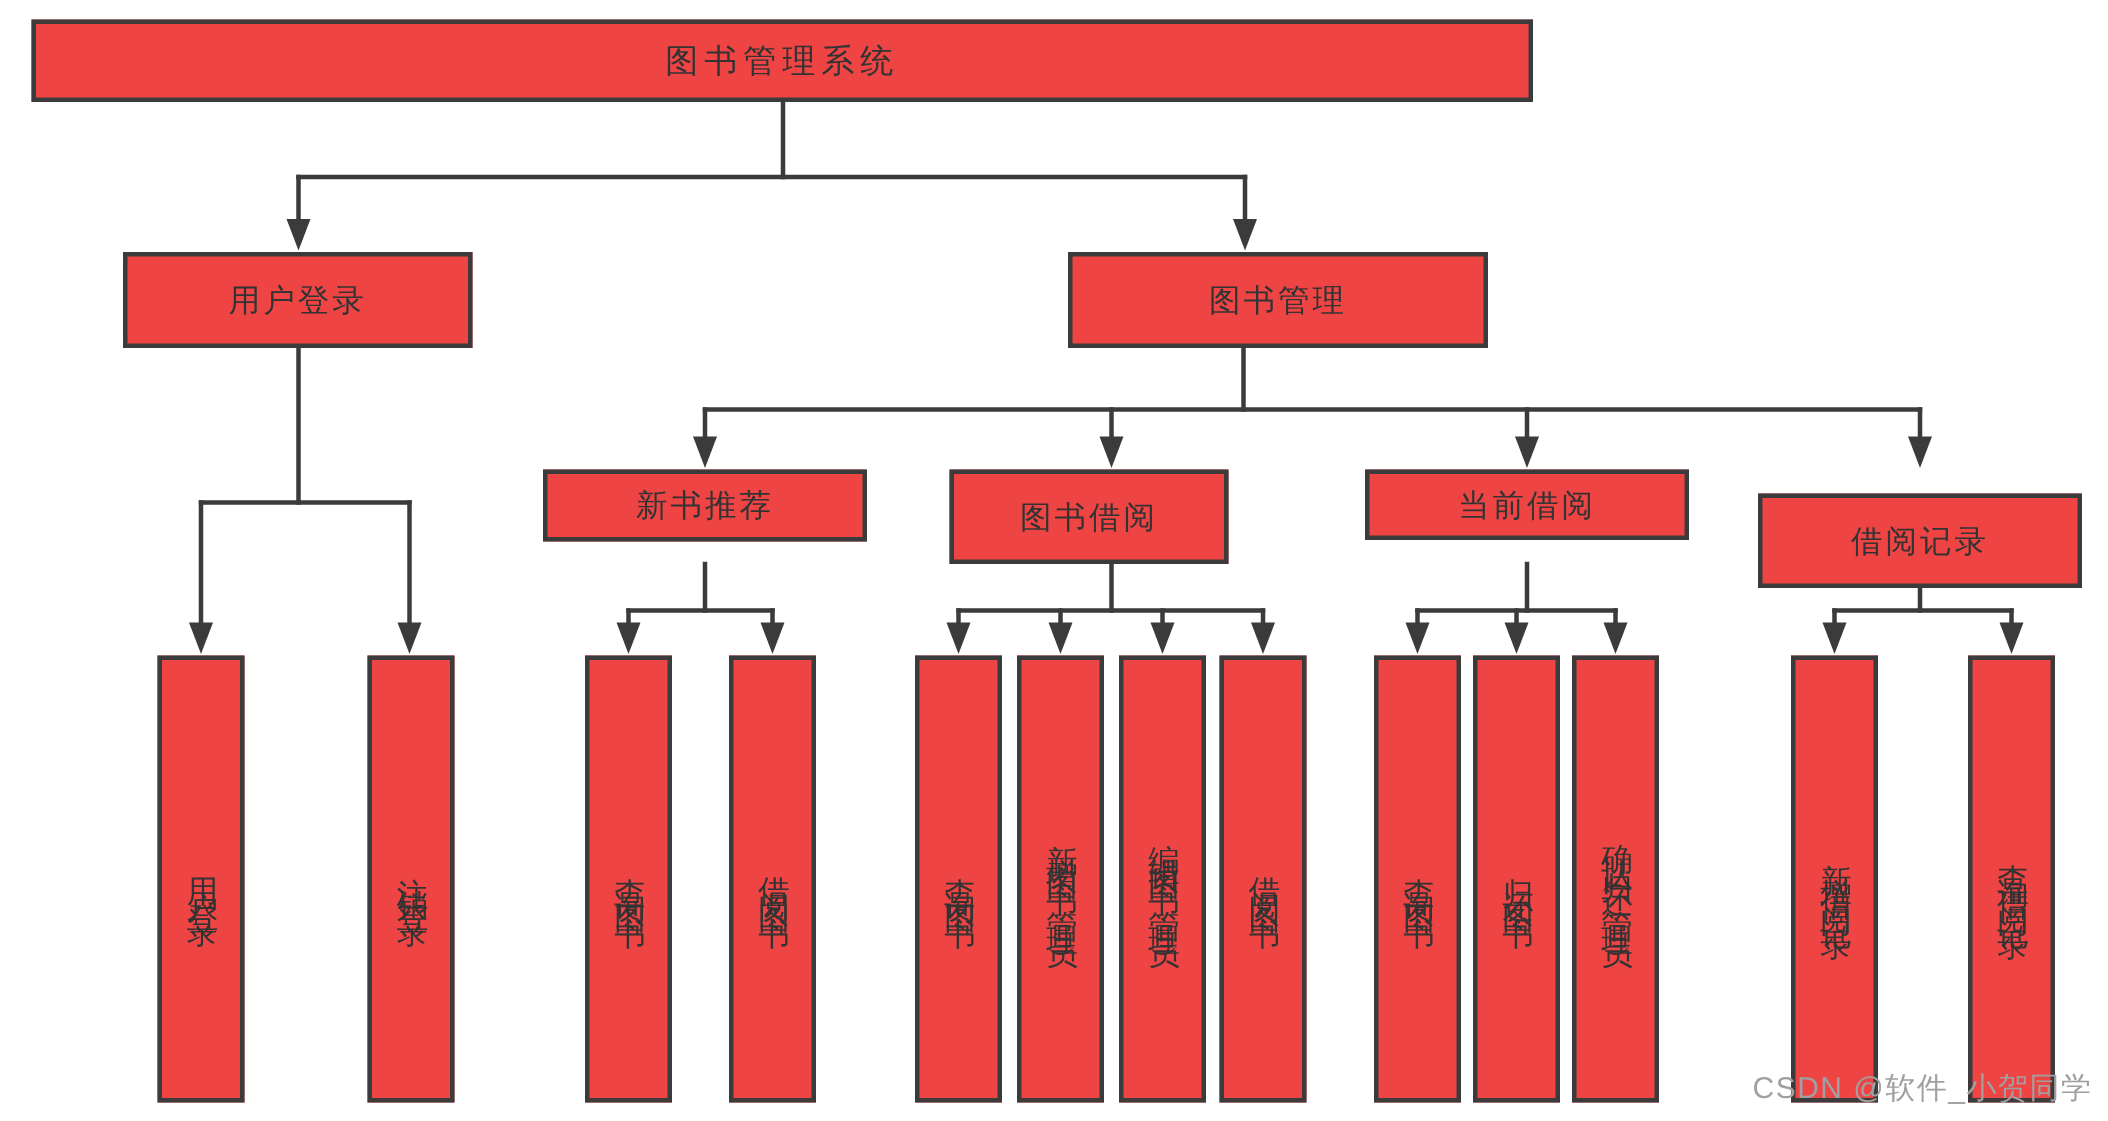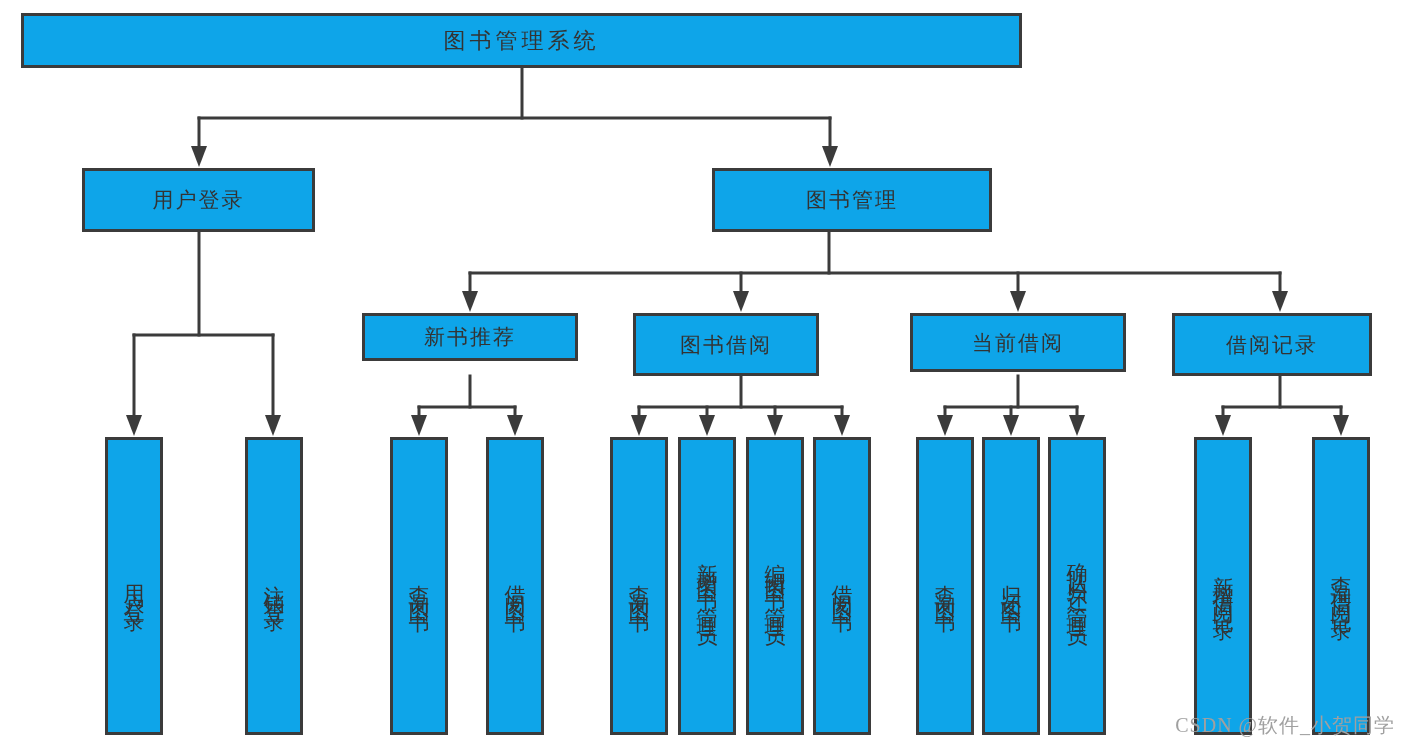--- a/index.html
+++ b/index.html
@@ -17,21 +17,21 @@
     background:var(--bg);
     overflow:hidden;
   }
   .wires{
     position:absolute;left:0;top:0;width:1405px;height:747px;
   }
   .wires path{stroke:var(--line);stroke-width:3;fill:none;stroke-linecap:square;}
   .wires polygon{fill:var(--line);}
   .node{
     position:absolute;
-    background:#0ea5e9;
+    background:#ef4444;
     border:3px solid var(--line);
     display:flex;align-items:center;justify-content:center;
     color:var(--text);
   }
   .node .txt{white-space:nowrap;}
   .root-node .txt{font-size:22px;letter-spacing:4px;}
   .branch-node .txt{font-size:21px;letter-spacing:2px;}
   .leaf-node .txt{
     font-size:21px;
     letter-spacing:9px;
@@ -39,21 +39,20 @@
     text-orientation:mixed;
     white-space:normal;
   }
   .watermark{
     position:absolute;
     right:10px;bottom:8px;
     font-size:20px;
     color:var(--wm);
     letter-spacing:1px;
     z-index:5;
-    font-family:Liberation Serif, serif;
   }
 </style>
 </head>
 <body>
 
 <div class="canvas">
 
   <svg class="wires" viewBox="0 0 1405 747" aria-hidden="true">
     <g>
       <path d="M522 68 V118"></path>
@@ -133,24 +132,24 @@
   <div class="node branch-node" style="left:712px;top:168px;width:280px;height:64px">
     <span class="txt">图书管理</span>
   </div>
 
   <div class="node branch-node" style="left:362px;top:313px;width:216px;height:48px">
     <span class="txt">新书推荐</span>
   </div>
   <div class="node branch-node" style="left:633px;top:313px;width:186px;height:63px">
     <span class="txt">图书借阅</span>
   </div>
-  <div class="node branch-node" style="left:910px;top:313px;width:216px;height:59px">
+  <div class="node branch-node" style="left:910px;top:313px;width:216px;height:47px">
     <span class="txt">当前借阅</span>
   </div>
-  <div class="node branch-node" style="left:1172px;top:313px;width:200px;height:63px">
+  <div class="node branch-node" style="left:1172px;top:329px;width:216px;height:63px">
     <span class="txt">借阅记录</span>
   </div>
 
   <div class="node leaf-node" style="left:105px;top:437px;width:58px;height:298px">
     <span class="txt">用户登录</span>
   </div>
   <div class="node leaf-node" style="left:245px;top:437px;width:58px;height:298px">
     <span class="txt">注销登录</span>
   </div>
 

